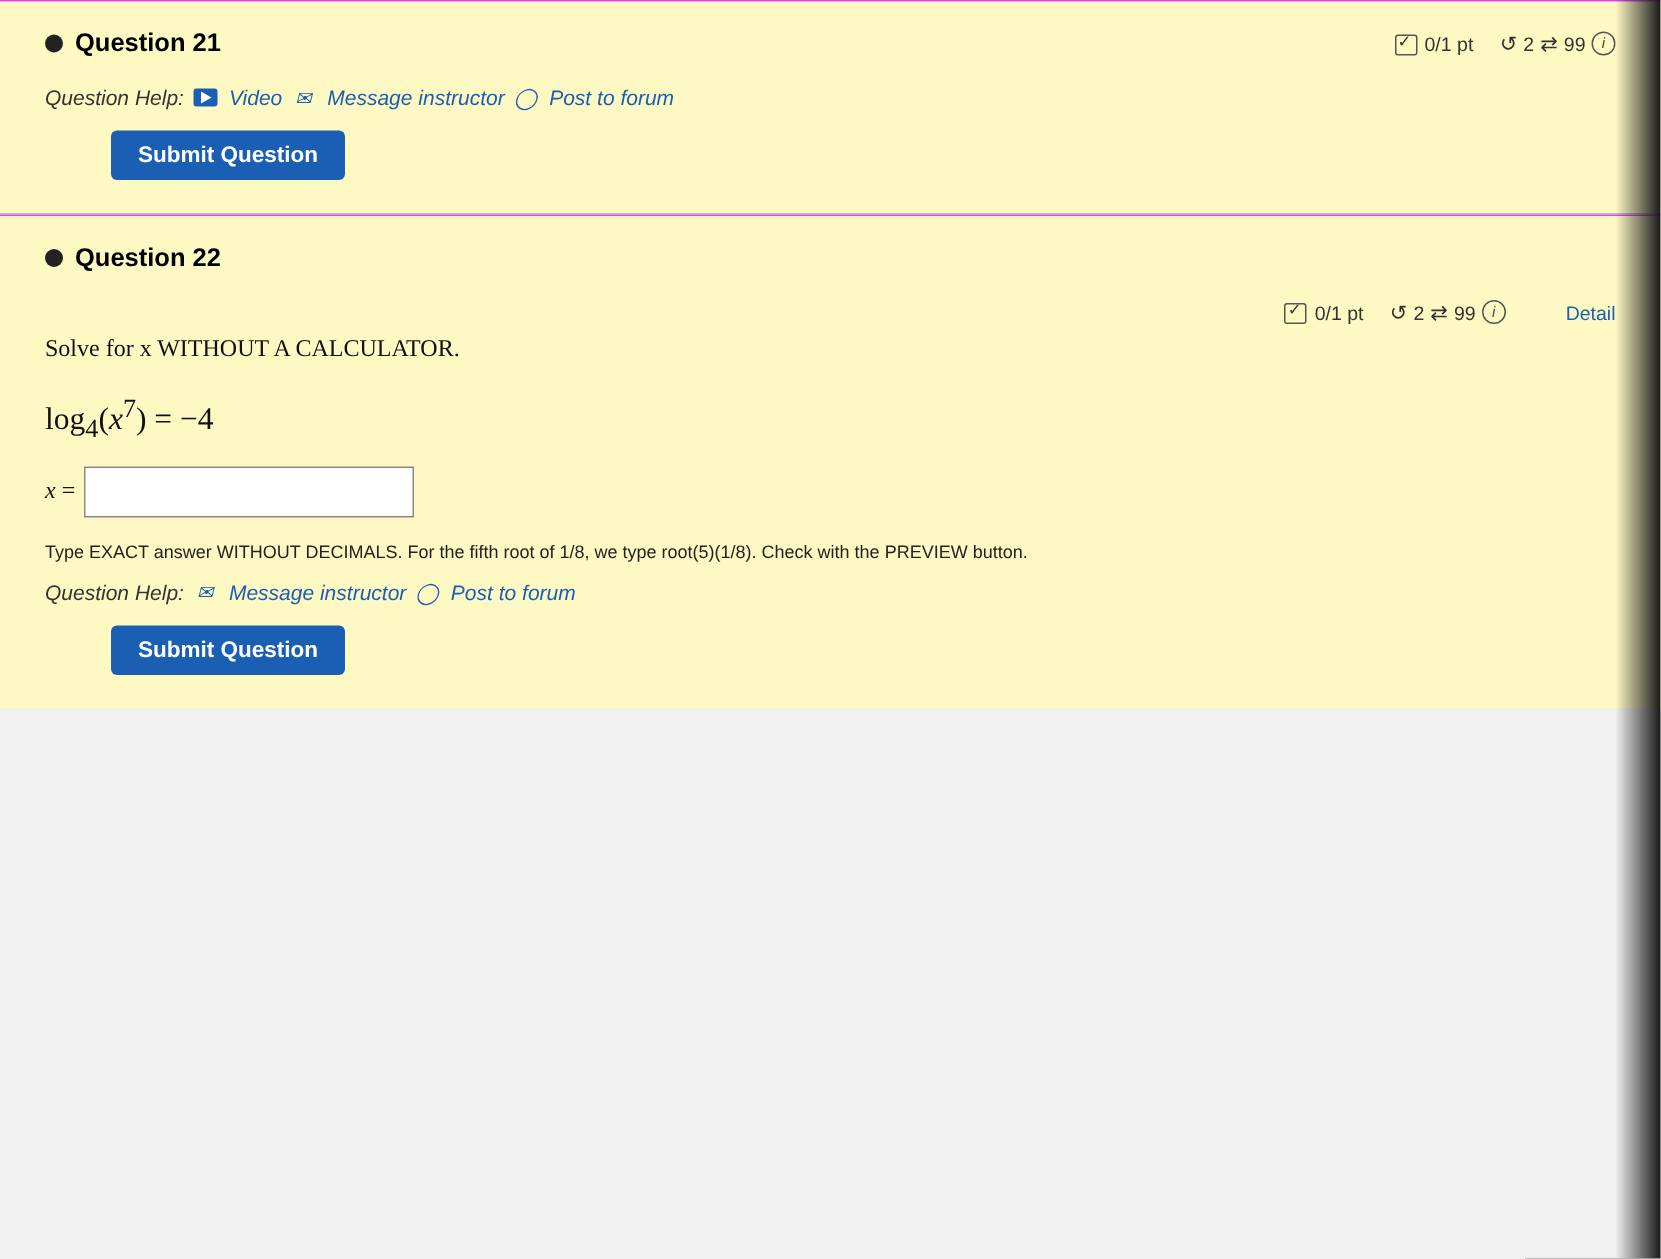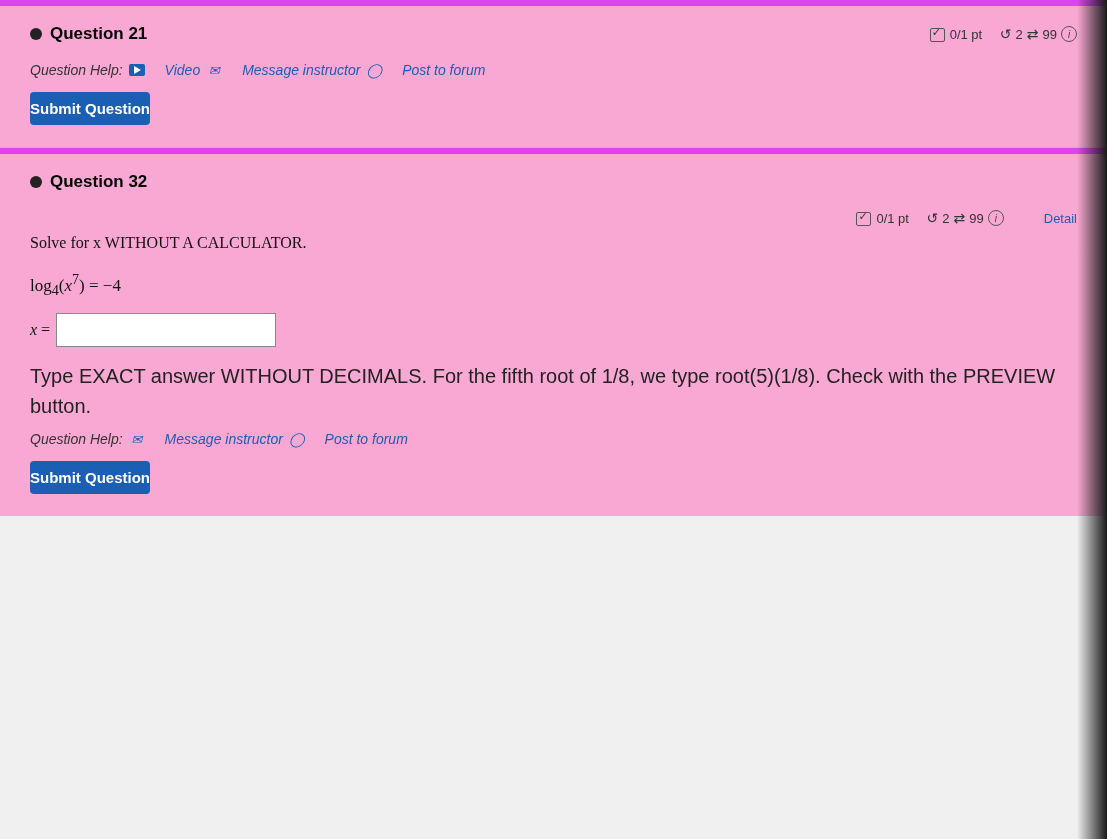--- a/index.html
+++ b/index.html
@@ -13,22 +13,22 @@
       padding: 0;
     }
     .page-container {
       width: 1107px;
       min-height: 839px;
       background: #f0f0f0;
       position: relative;
       overflow: hidden;
     }
     .question-block {
-      background: #f9a8d4;
-      border-top: 6px solid #d946ef;
+      background: #fef9c3;
+      border-top: 1px solid #d946ef;
       padding: 18px 30px 22px 30px;
     }
     .question-header {
       display: flex;
       justify-content: space-between;
       align-items: center;
       margin-bottom: 18px;
     }
     .question-title {
       font-family: Arial, sans-serif;
@@ -83,21 +83,21 @@
       align-items: center;
       gap: 6px;
       flex-wrap: wrap;
       font-style: italic;
     }
     .help-link {
       color: #1a5fb4;
       cursor: pointer;
       display: flex;
       align-items: center;
-      gap: 20px;
+      gap: 8px;
       text-decoration: none;
     }
     .help-icon-video {
       display: inline-block;
       width: 16px;
       height: 12px;
       background: #1a5fb4;
       border-radius: 2px;
       position: relative;
       vertical-align: middle;
@@ -125,26 +125,27 @@
       display: inline-flex;
       align-items: center;
       vertical-align: middle;
       color: #1a5fb4;
       font-size: 14px;
     }
     .submit-btn {
       background: #1a5fb4;
       color: white;
       border: none;
-      padding: 8px 0;
+      padding: 8px 18px;
       font-size: 15px;
       font-family: Arial, sans-serif;
       font-weight: bold;
       border-radius: 4px;
       cursor: pointer;
+      margin-left: 44px;
     }
     .divider {
       border: none;
       border-top: 1.5px solid #bbb;
       margin: 0;
     }
     .score-badge {
       display: inline-flex;
       align-items: flex-end;
       gap: 4px;
@@ -188,21 +189,21 @@
       color: #1a5fb4;
       font-size: 13px;
       font-family: Arial, sans-serif;
       cursor: pointer;
       padding-left: 36px;
     }
     .q22-problem {
       margin-bottom: 0;
     }
     .q22-subtext {
-      font-size: 20px;
+      font-size: 12px;
       color: #222;
       font-family: Arial, sans-serif;
       line-height: 1.5;
       margin-bottom: 10px;
     }
     .q22-header-row {
       display: flex;
       justify-content: flex-end;
       margin-bottom: 4px;
     }
@@ -258,42 +259,42 @@
 
     <button class="submit-btn">Submit Question</button>
   </div>
 
   <hr class="divider">
 
   <div class="question-block">
     <div class="question-header">
       <div class="question-title">
         <span class="bullet"></span>
-        <span>Question 32</span>
+        <span>Question 22</span>
       </div>
     </div>
     <div class="q22-header-row">
       <div class="score-badge">
         <span class="score-check"></span>
         <span>0/1 pt</span>
         <span class="meta-separator">&nbsp;</span>
         <span style="font-size:14px;">↺</span>
         <span>2</span>
         <span style="font-size:14px;">⇄</span>
         <span>99</span>
         <span class="info-icon">i</span>
         <span class="detail-link">Detail</span>
       </div>
     </div>
 
     <div class="q22-problem">
       <div class="question-body">
         <span>Solve for x WITHOUT A CALCULATOR.</span>
       </div>
-      <div class="question-body" style="margin-top:8px; font-size:17px;">
+      <div class="question-body" style="margin-top:8px; font-size:21px;">
         log<sub>4</sub>(<span class="math-inline">x</span><sup>7</sup>) = −4
       </div>
     </div>
 
     <div class="answer-input-line">
       <span><span class="math-inline">x</span> =</span>
       <input type="text" class="answer-input" style="width: 220px;">
     </div>
 
     <div class="q22-subtext">

